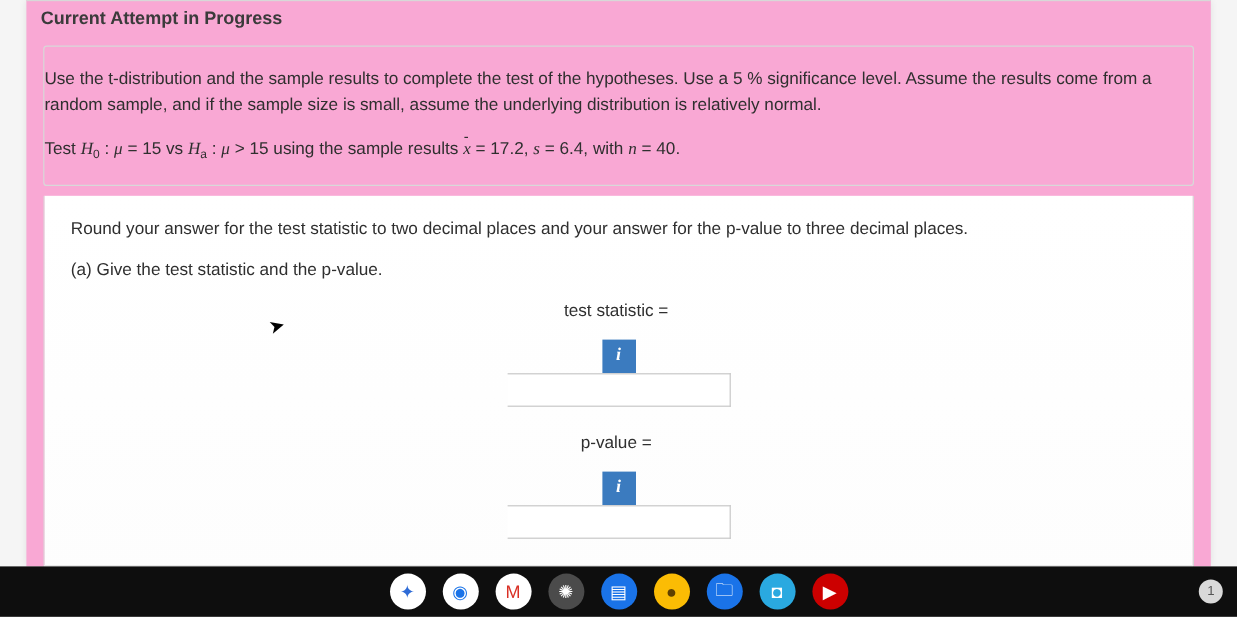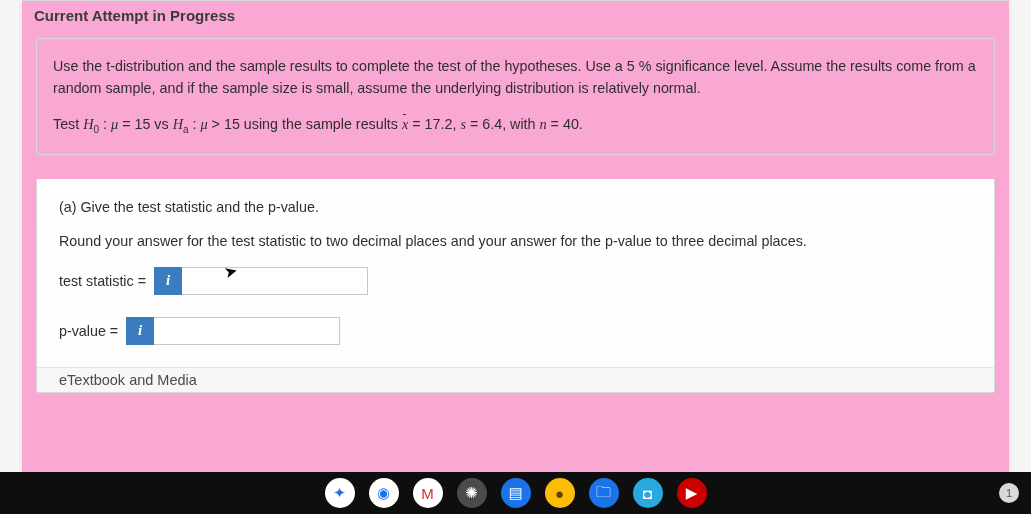--- a/index.html
+++ b/index.html
@@ -22,41 +22,42 @@
   .section-heading {
     font-size: 15px;
     color: #3b3b3b;
     font-weight: 600;
     padding: 6px 0 10px 12px;
     border-top: 1px solid #d8d8d8;
   }
   .bordered-box {
     border: 1px solid #d8d8d8;
     border-radius: 3px;
-    margin: 4px 14px 24px 14px;
-    padding: 16px 16px;
+    margin: 4px 14px 8px 14px;
+    padding: 16px 0;
     color: #2f2f2f;
     font-size: 14.3px;
     line-height: 1.55;
   }
   .q-body {
     border: 1px solid #d8d8d8;
     border-top: none;
     border-radius: 0 0 3px 3px;
     margin: 0 14px 0 14px;
     padding: 20px 22px 0 22px;
     background: linear-gradient(#fff,#fdfdfd);
   }
   .q-body p { margin-bottom: 18px; color:#2f2f2f; font-size:14.3px; }
   .input-row {
     display: flex;
     align-items: center;
     margin-bottom: 22px;
     font-size: 14.3px;
     color:#2f2f2f;
+    flex-direction:column;
   }
   .input-row .lbl { margin-right: 4px; }
   .info-btn {
     width: 28px;
     height: 28px;
     background: #3b7bbf;
     color: #fff;
     font-family: Georgia, serif;
     font-style: italic;
     font-weight: bold;
@@ -141,22 +142,22 @@
   <div class="section-heading">Current Attempt in Progress</div>
 
   <div class="bordered-box">
     <p>Use the t-distribution and the sample results to complete the test of the hypotheses. Use a 5 %  significance level. Assume the results come from a random sample, and if the sample size is small, assume the underlying distribution is relatively normal.</p>
     <p style="margin-top:14px;">
       <span>Test </span><span class="math-i">H</span><span class="sub">0</span><span> : </span><span class="math-i">μ</span><span> = 15 vs </span><span class="math-i">H</span><span class="sub">a</span><span> : </span><span class="math-i">μ</span><span> &gt; 15 using the sample results </span><span class="xbar">x</span><span> = 17.2, </span><span class="math-i">s</span><span> = 6.4, with </span><span class="math-i">n</span><span> = 40.</span>
     </p>
   </div>
 
   <div class="q-body">
+    <p>Round your answer for the test statistic to two decimal places and your answer for the p-value to three decimal places.</p>
     <p>(a) Give the test statistic and the p-value.</p>
-    <p>Round your answer for the test statistic to two decimal places and your answer for the p-value to three decimal places.</p>
 
     <div class="input-row">
       <span class="lbl">test statistic =</span>&nbsp;
       <button class="info-btn">i</button>
       <input class="ans-input" type="text" value="" style="">
     </div>
 
     <div class="input-row">
       <span class="lbl">p-value =</span>&nbsp;
       <button class="info-btn">i</button>

